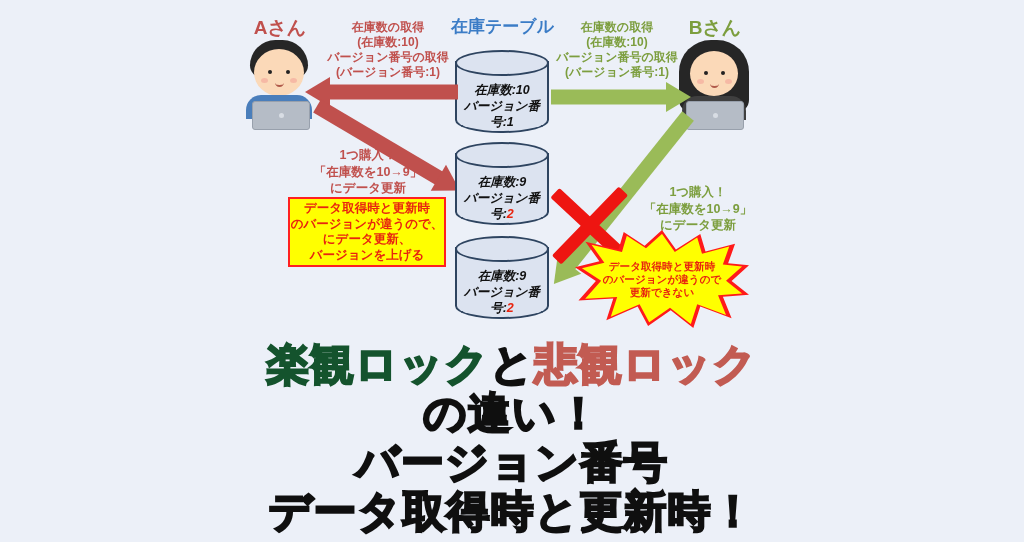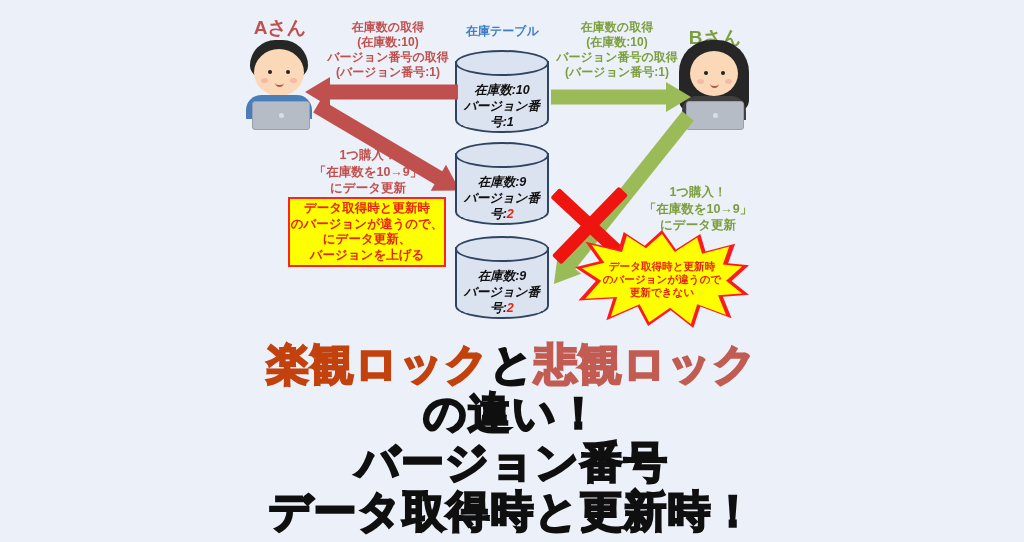--- a/index.html
+++ b/index.html
@@ -82,21 +82,21 @@
             border-radius:15px 15px 0 0; }
   .laptop { position:absolute; left:8px; top:61px; width:56px; height:27px; background:#B5BCC6;
             border:1px solid #98A0AC; border-radius:3px; }
   .laptop::after { content:""; position:absolute; left:50%; top:50%; width:5px; height:5px;
                    margin:-2.5px 0 0 -2.5px; background:#D8DDE4; border-radius:50%; }
 
   
   .title-line { position:absolute; left:0; width:100%; text-align:center; font-weight:800;
                 font-size:43px; color:#0F0F0F; -webkit-text-stroke:2.3px currentColor;
                 letter-spacing:1px; white-space:nowrap; }
-  .title-blue { color:#c2410c;text-align:center; }
+  .title-blue { color:#14532d;text-align:center; }
   .title-red  { color:#C25B52; }
 </style>
 </head>
 <body>
 
 <div class="stage">
 
   <div class="lbl name red-t" style="left:230px; top:15px; width:100px;">Aさん</div>
   <div class="person" style="left:244px; top:40px;">
     <div class="hair-a"></div>
@@ -110,30 +110,30 @@
     <div class="laptop"></div>
   </div>
 
   <div class="lbl small red-t" style="left:316px; top:20px; width:144px;">
     <div>在庫数の取得</div>
     <div>(在庫数:10)</div>
     <div>バージョン番号の取得</div>
     <div>(バージョン番号:1)</div>
   </div>
 
-  <div class="lbl blue-t" style="left:450px; top:23px; width:105px; font-size:12px;">在庫テーブル</div>
+  <div class="lbl blue-t" style="left:450px; top:15px; width:105px; font-size:17px;">在庫テーブル</div>
 
   <div class="lbl small green-t" style="left:554px; top:20px; width:126px;">
     <div>在庫数の取得</div>
     <div>(在庫数:10)</div>
     <div>バージョン番号の取得</div>
     <div>(バージョン番号:1)</div>
   </div>
 
-  <div class="lbl name green-t" style="left:665px; top:25px; width:100px;">Bさん</div>
+  <div class="lbl name green-t" style="left:665px; top:15px; width:100px;">Bさん</div>
   <div class="person" style="left:678px; top:40px;">
     <div class="hair-b"></div>
     <div class="face face-b"></div>
     <div class="eye" style="left:26px; top:31px;"></div>
     <div class="eye" style="left:43px; top:31px;"></div>
     <div class="blush" style="left:19px; top:39px;"></div>
     <div class="blush" style="left:47px; top:39px;"></div>
     <div class="mouth" style="left:32px; top:41px;"></div>
     <div class="body-b"></div>
     <div class="laptop"></div>

